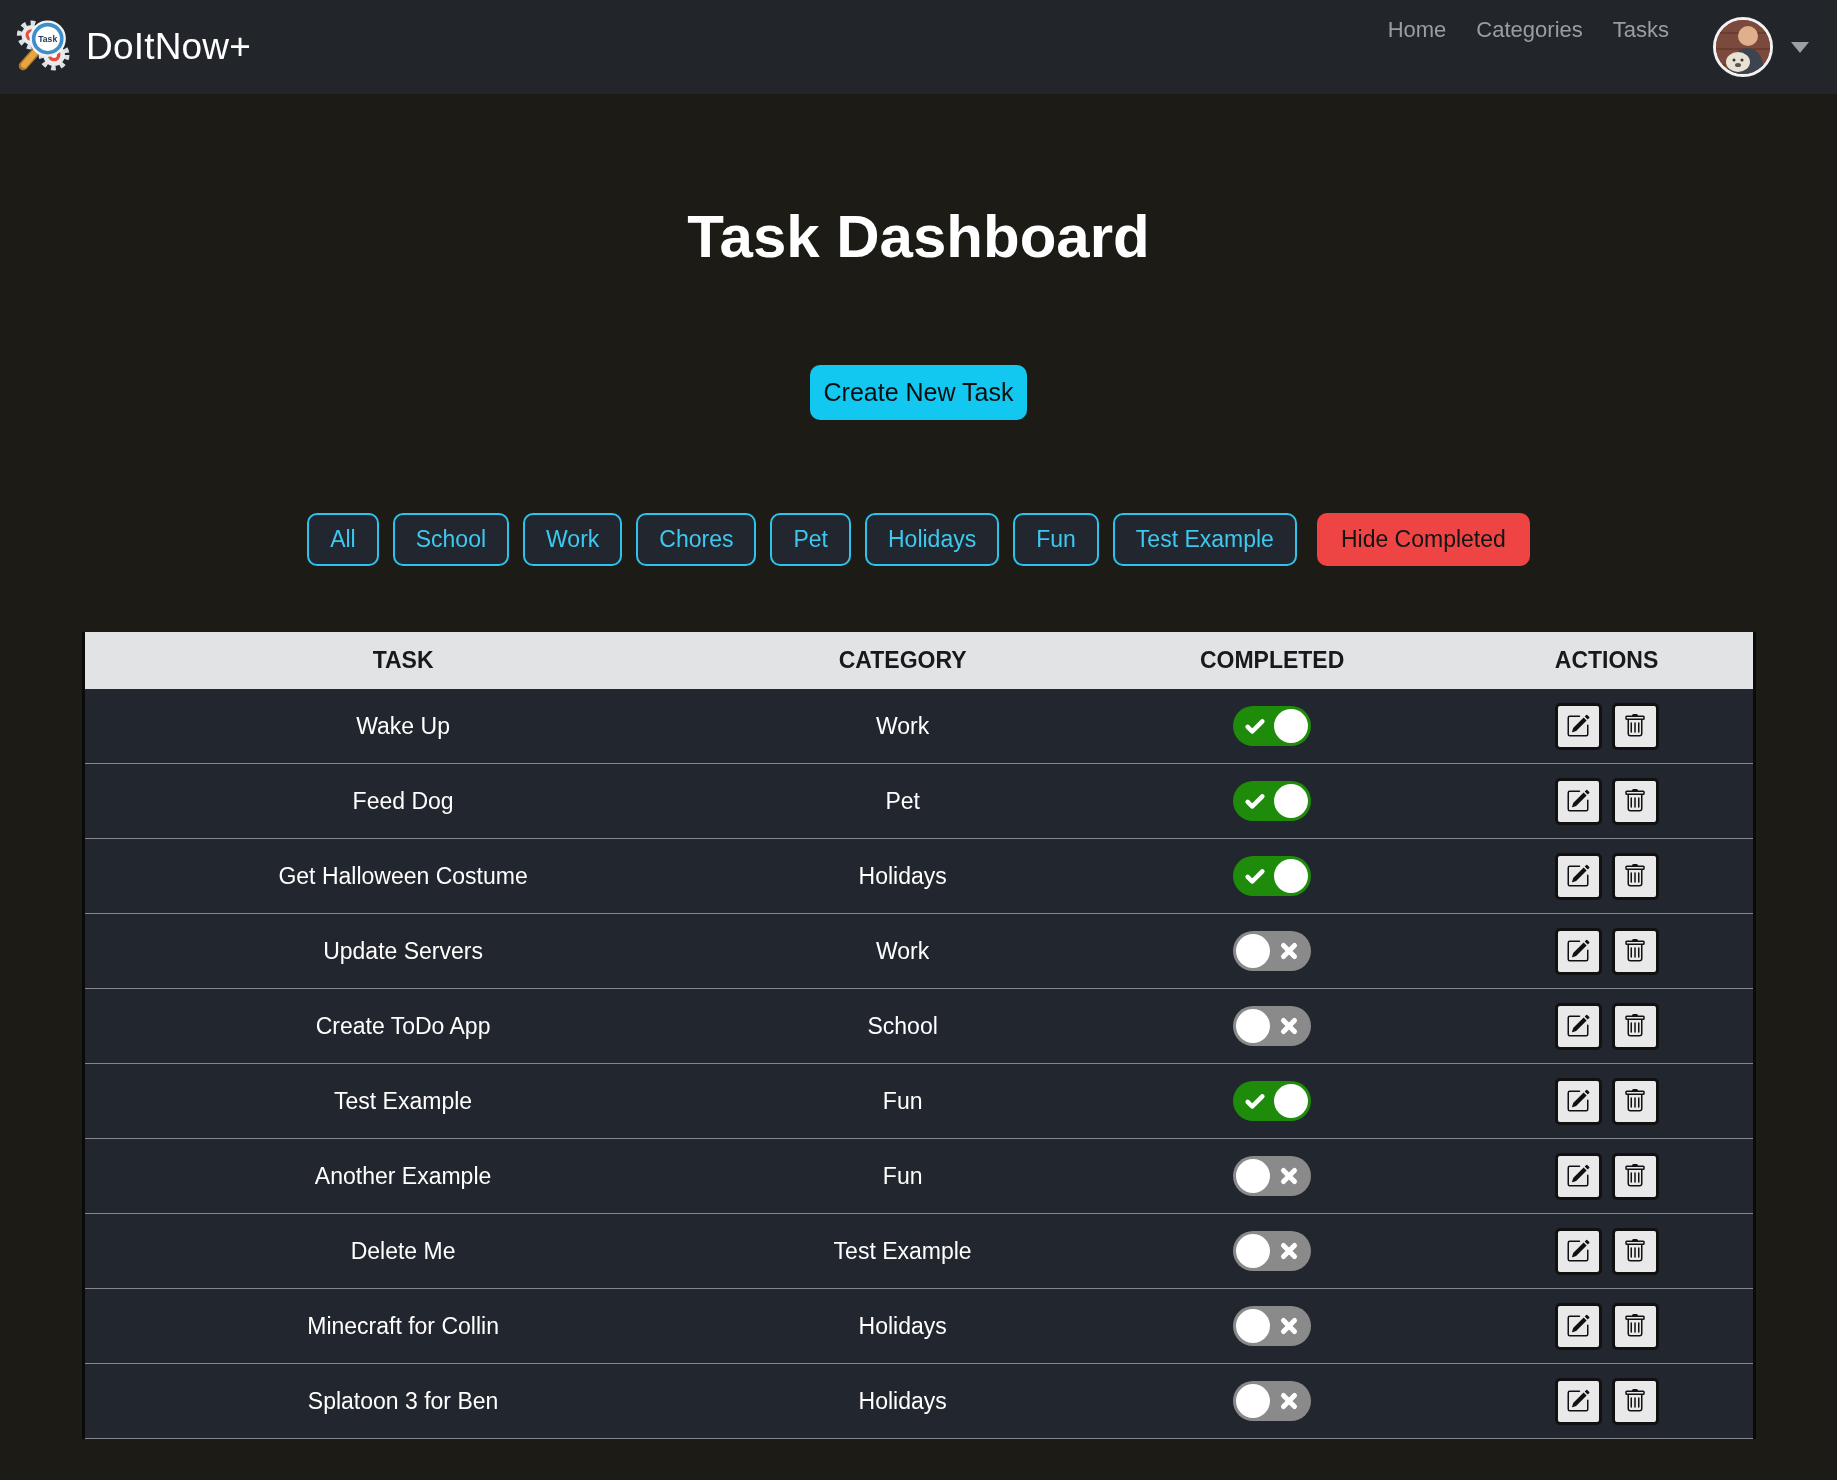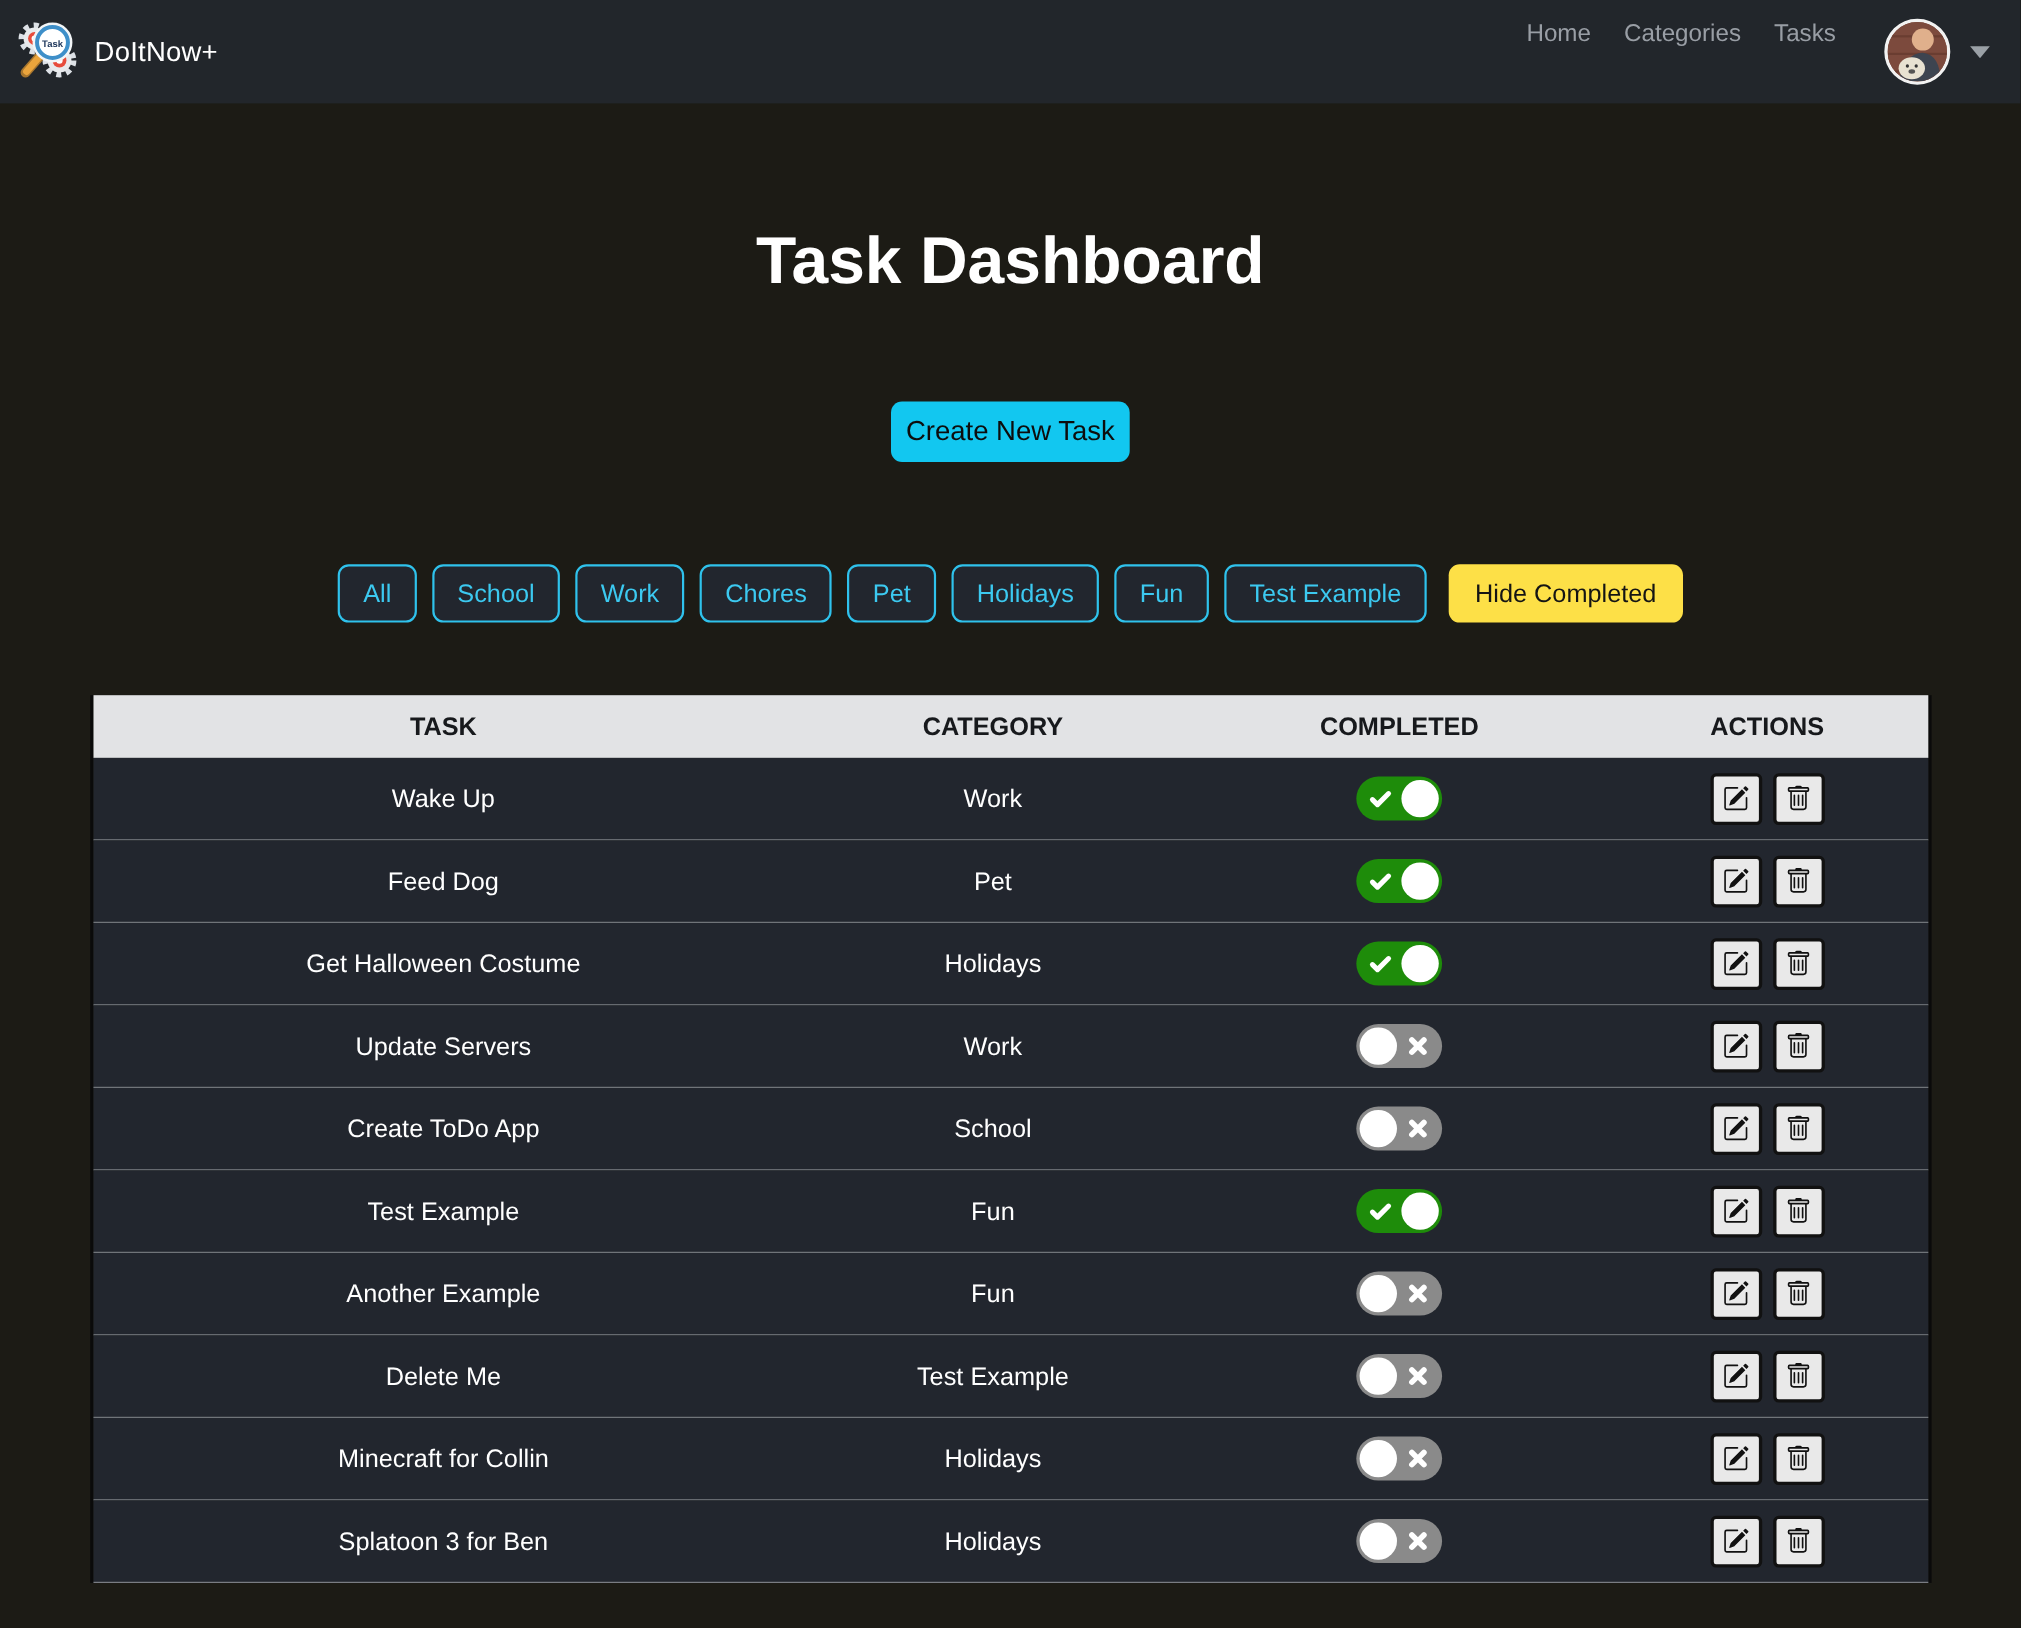--- a/index.html
+++ b/index.html
@@ -11,21 +11,21 @@
     overflow:hidden;
   }
 
   
   .navbar {
     height:94px; background:#22262b;
     display:flex; align-items:center; justify-content:space-between;
     padding:0 28px 0 16px;
   }
   .brand { display:flex; align-items:center; gap:12px; cursor:pointer; }
-  .brand-name { font-size:25px; color:#fff; letter-spacing:0.2px; }
+  .brand-name { font-size:37px; color:#fff; letter-spacing:0.2px; }
   .nav-right { display:flex; gap:30px; }
   .nav-link { font-size:22px; color:#999ea5; cursor:pointer; }
   .avatar-wrap { display:flex; align-items:center; gap:18px; margin-left:14px; }
   .avatar {
     width:60px; height:60px; border-radius:50%;
     border:3px solid #f2f2f2; overflow:hidden; background:#7c4a3d;
   }
   .caret-down {
     width:0; height:0;
     border-left:9px solid transparent; border-right:9px solid transparent;
@@ -48,21 +48,21 @@
     margin-top:93px;
     display:flex; justify-content:center; align-items:stretch; gap:14px;
   }
   .filter-btn {
     background:#22262e; color:#3cc9f0;
     border:2px solid #2fc2ec; border-radius:10px;
     font-family:inherit; font-size:23px;
     padding:11px 21px; cursor:pointer;
   }
   .hide-completed-btn {
-    background:#fde047; color:#141414;
+    background:#ef4444; color:#141414;
     border:none; border-radius:10px;
     font-family:inherit; font-size:23px;
     padding:13px 24px; margin-left:6px; cursor:pointer;
   }
 
   
   .task-table {
     width:1674px; margin:66px auto 0;
     border-left:3px solid #0a0a0a; border-right:3px solid #0a0a0a;
   }

